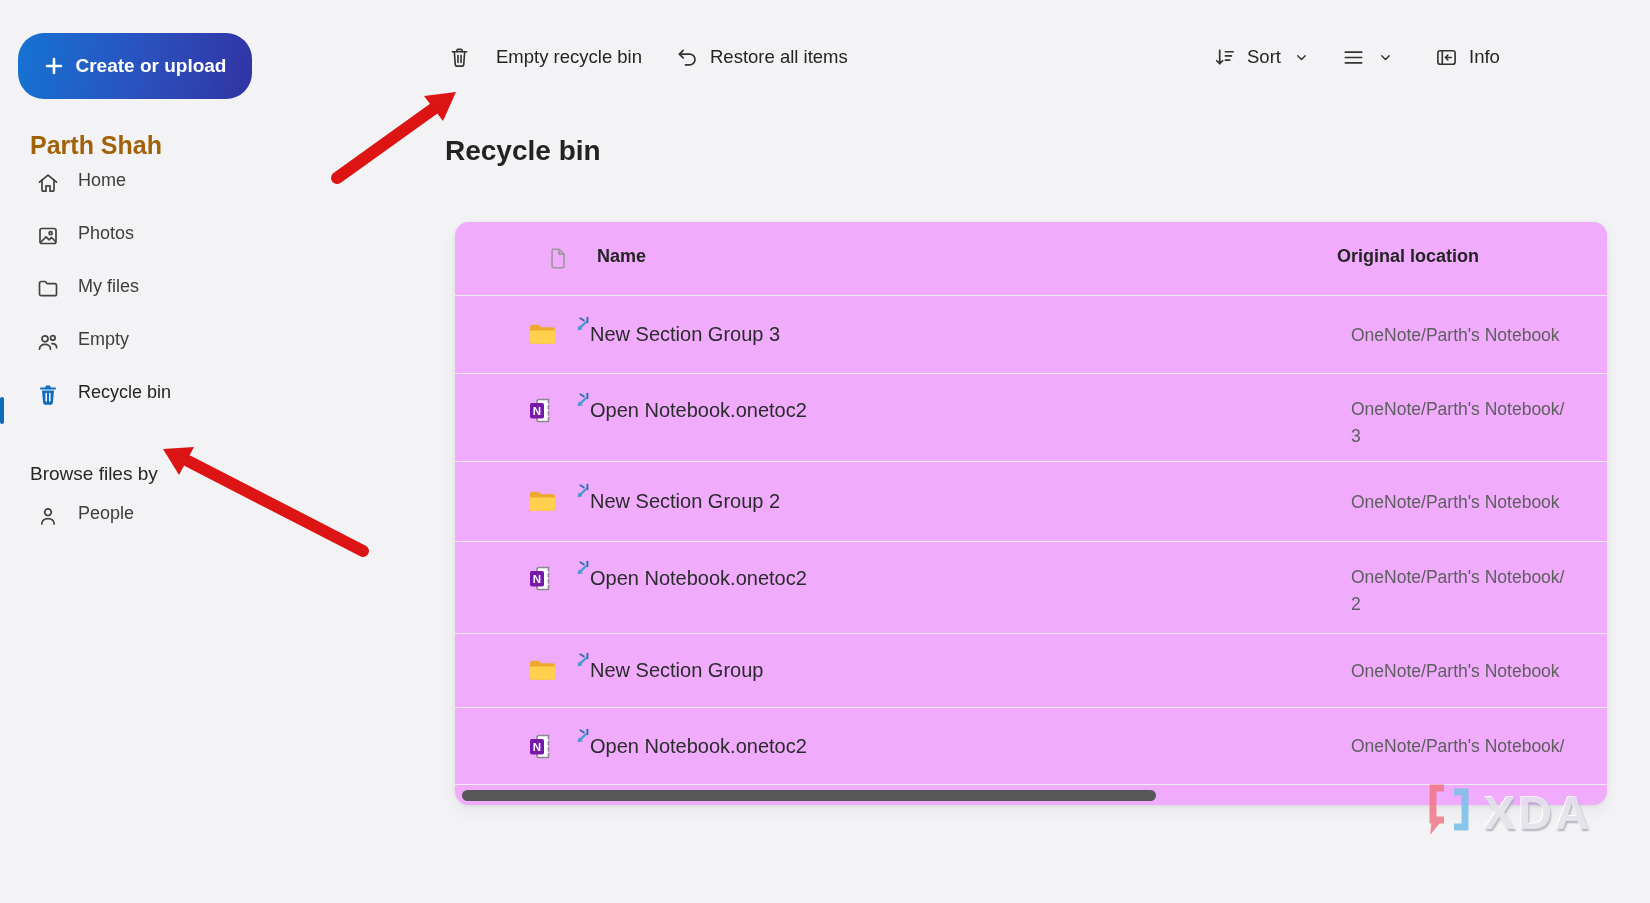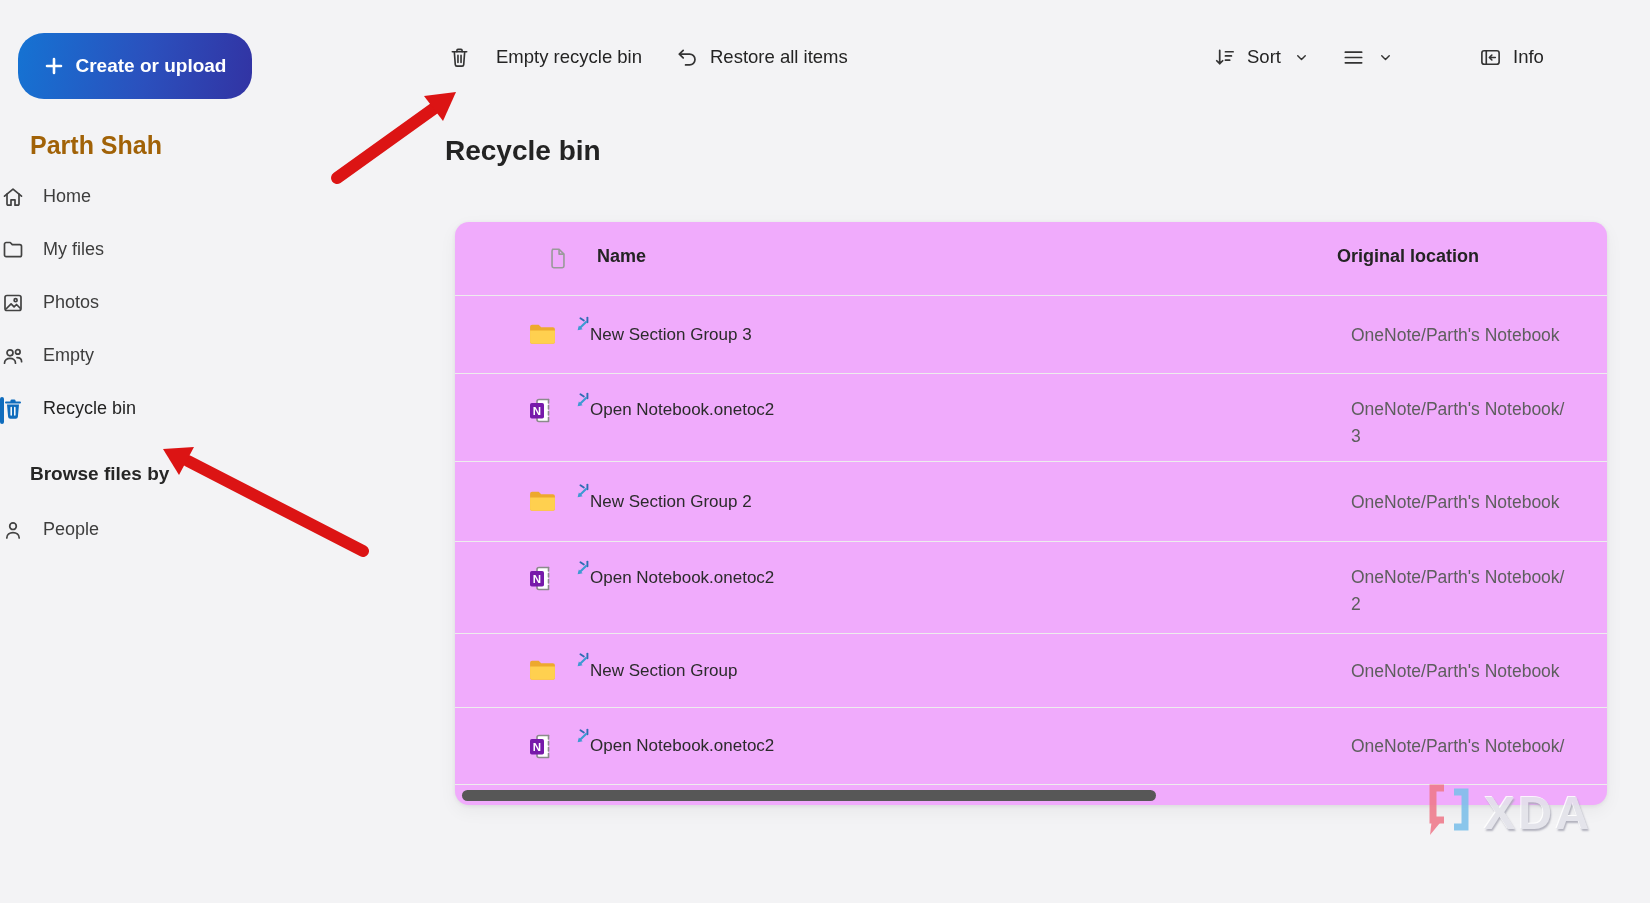--- a/index.html
+++ b/index.html
@@ -8,26 +8,26 @@
 
   
   .create-btn { position:absolute; left:18px; top:33px; width:234px; height:66px;
     border-radius:26px; border:none; cursor:pointer;
     background:linear-gradient(100deg,#1573d3 0%,#2b50bd 55%,#3233a3 100%);
     display:flex; align-items:center; justify-content:center; gap:12px;
     color:#fff; font-size:19px; font-weight:700; font-family:inherit; }
   .create-btn svg { display:block; }
   .profile-name { position:absolute; left:30px; top:131px; font-size:25px; font-weight:700; color:#a16207; }
   .nav { position:absolute; left:0; top:170px; width:300px; }
-  .nav-item { height:53px; display:flex; align-items:center; gap:18px; 
+  .nav-item { height:53px; display:flex; align-items:flex-start; gap:18px; padding-left:35px;
     font-size:18px; color:#3d3d3d; cursor:pointer; }
   .nav-item .ic { width:25px; height:25px; display:flex; align-items:center; justify-content:center; }
   .nav-item.selected { color:#232323; }
   .sel-bar { position:absolute; left:0; top:397px; width:4px; height:27px; border-radius:3px; background:#0f6cbd; }
-  .browse-label { position:absolute; left:30px; top:463px; font-size:19px; font-weight:700; color:#262626; }
+  .browse-label { position:absolute; left:30px; top:463px; font-size:19px; font-weight:400; color:#262626; }
   .nav2 { position:absolute; left:0; top:503px; width:300px; }
 
   
   .tb-btn { position:absolute; top:38px; height:38px; display:flex; align-items:center; gap:11px;
     font-size:18.5px; color:#242424; cursor:pointer; }
   .tb-btn .ic { display:flex; align-items:center; }
   .chev { margin-left:2px; display:flex; align-items:center; }
 
   
   .page-title { position:absolute; left:445px; top:135px; font-size:28px; font-weight:700; color:#232323; }
@@ -40,21 +40,21 @@
   .thead .col-loc  { position:absolute; left:882px; top:24px; font-size:18px; font-weight:700; color:#242424; cursor:pointer; }
 
   .row { position:relative; border-top:1px solid #ededed; cursor:pointer; }
   .row.r0{height:78px;} .row.r1{height:88px;} .row.r2{height:80px;padding-left:48px;}
   .row.r3{height:92px;} .row.r4{height:74px;} .row.r5{height:78px; border-bottom:1px solid #ededed;}
   .name-group { position:absolute; left:72px; top:50%; transform:translateY(-50%);
     display:flex; align-items:center; }
   .row.tall .name-group { top:21px; transform:none; }
   .file-ic { width:30px; height:30px; display:flex; align-items:center; justify-content:center; }
   .cursor-ic { margin-left:15px; margin-right:-1px; transform:translateY(-7px); }
-  .fname { font-size:17px; color:#2b2b2b; white-space:nowrap; }
+  .fname { font-size:20px; color:#2b2b2b; white-space:nowrap; }
   .loc { position:absolute; left:896px; top:50%; transform:translateY(-50%);
     width:272px; font-size:17.5px; color:#5e5e5e; line-height:27px; overflow:hidden; }
   .row.tall .loc { top:22px; transform:none; }
   .loc div { white-space:nowrap; }
 
   .hscroll { position:absolute; left:7px; top:568px; width:694px; height:11px;
     border-radius:6px; background:#575757; cursor:pointer; }
 
   
   .overlay { position:absolute; left:0; top:0; width:1650px; height:903px; pointer-events:none; }
@@ -83,34 +83,34 @@
         <svg width="24" height="24" viewBox="0 0 24 24" fill="none" stroke="#424242" stroke-width="1.7" stroke-linecap="round" stroke-linejoin="round">
           <path d="M3.5 11.2 L12 4.2 L20.5 11.2"></path>
           <path d="M6 9.2 V19 a1.2 1.2 0 0 0 1.2 1.2 H10 v-5.4 h4 v5.4 h2.8 A1.2 1.2 0 0 0 18 19 V9.2"></path>
         </svg>
       </span>
     <span>Home</span>
   </div>
   <div class="nav-item">
     <span class="ic">
         <svg width="24" height="24" viewBox="0 0 24 24" fill="none" stroke="#424242" stroke-width="1.7" stroke-linecap="round" stroke-linejoin="round">
-          <path d="M3.5 7 V6.2 A1.7 1.7 0 0 1 5.2 4.5 h4 l2.1 2.1 h7.5 A1.7 1.7 0 0 1 20.5 8.3 V17 a1.7 1.7 0 0 1 -1.7 1.7 H5.2 A1.7 1.7 0 0 1 3.5 17 Z"></path>
-        </svg>
-      </span>
-    <span>My files</span>
-  </div>
-  <div class="nav-item">
-    <span class="ic">
-        <svg width="24" height="24" viewBox="0 0 24 24" fill="none" stroke="#424242" stroke-width="1.7" stroke-linecap="round" stroke-linejoin="round">
           <rect x="4" y="4.5" width="16" height="15" rx="2"></rect>
           <circle cx="14.6" cy="9.2" r="1.5"></circle>
           <path d="M5.5 17.5 l4.6-4.6 3 3 2.4-2.4 3.5 3.5"></path>
         </svg>
       </span>
     <span>Photos</span>
+  </div>
+  <div class="nav-item">
+    <span class="ic">
+        <svg width="24" height="24" viewBox="0 0 24 24" fill="none" stroke="#424242" stroke-width="1.7" stroke-linecap="round" stroke-linejoin="round">
+          <path d="M3.5 7 V6.2 A1.7 1.7 0 0 1 5.2 4.5 h4 l2.1 2.1 h7.5 A1.7 1.7 0 0 1 20.5 8.3 V17 a1.7 1.7 0 0 1 -1.7 1.7 H5.2 A1.7 1.7 0 0 1 3.5 17 Z"></path>
+        </svg>
+      </span>
+    <span>My files</span>
   </div>
   <div class="nav-item">
     <span class="ic">
         <svg width="24" height="24" viewBox="0 0 24 24" fill="none" stroke="#424242" stroke-width="1.7" stroke-linecap="round" stroke-linejoin="round">
           <circle cx="9" cy="8.8" r="3"></circle>
           <path d="M3.5 19.2 c0-3.1 2.5-4.8 5.5-4.8 s5.5 1.7 5.5 4.8"></path>
           <circle cx="16.8" cy="7.9" r="2.3"></circle>
           <path d="M16 13.6 c2.7 0 4.6 1.5 4.6 4.1"></path>
         </svg>
       </span>
@@ -185,21 +185,21 @@
         <path d="M3.5 6.5 H20.5 M3.5 12 H20.5 M3.5 17.5 H20.5"></path>
       </svg>
     </span>
   <span class="chev">
       <svg width="15" height="15" viewBox="0 0 18 18" fill="none" stroke="#333" stroke-width="1.7" stroke-linecap="round" stroke-linejoin="round">
         <path d="M4.5 7 L9 11.5 L13.5 7"></path>
       </svg>
     </span>
 </div>
 
-<div class="tb-btn" style="left:1479px;">
+<div class="tb-btn" style="left:1435px;">
   <span class="ic">
       <svg width="23" height="23" viewBox="0 0 24 24" fill="none" stroke="#333" stroke-width="1.7" stroke-linecap="round" stroke-linejoin="round">
         <rect x="3" y="5" width="18" height="14" rx="2.4"></rect>
         <path d="M7.6 5.3 V18.7"></path>
         <path d="M17 12 H10.8 M10.8 12 l2.6-2.6 M10.8 12 l2.6 2.6"></path>
       </svg>
     </span>
   <span>Info</span>
 </div>
 

